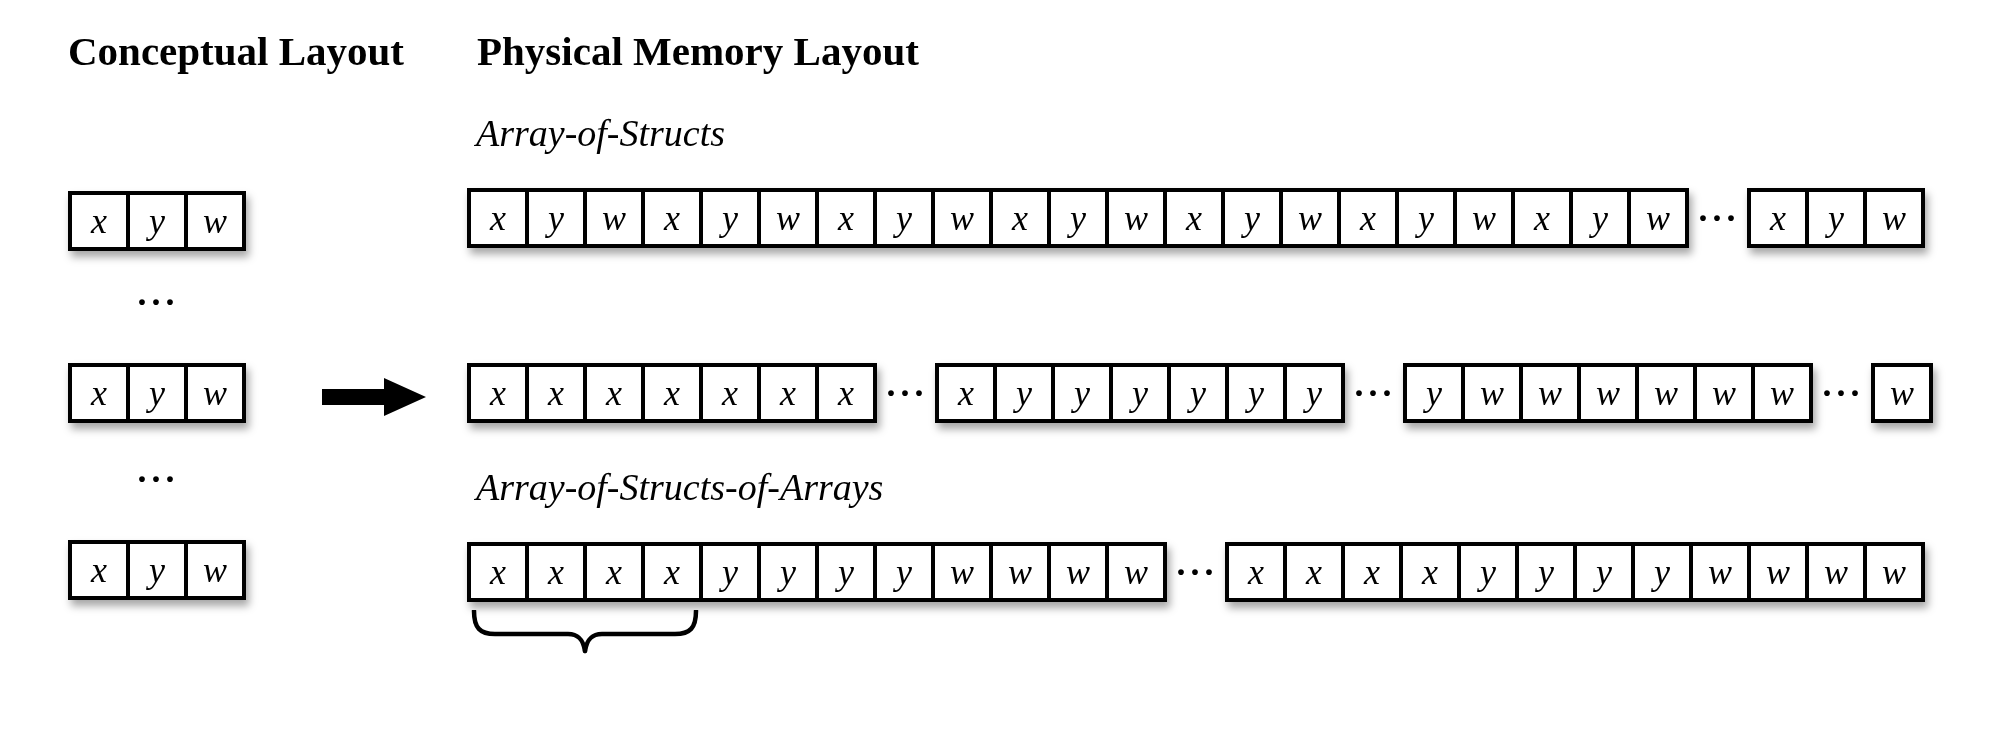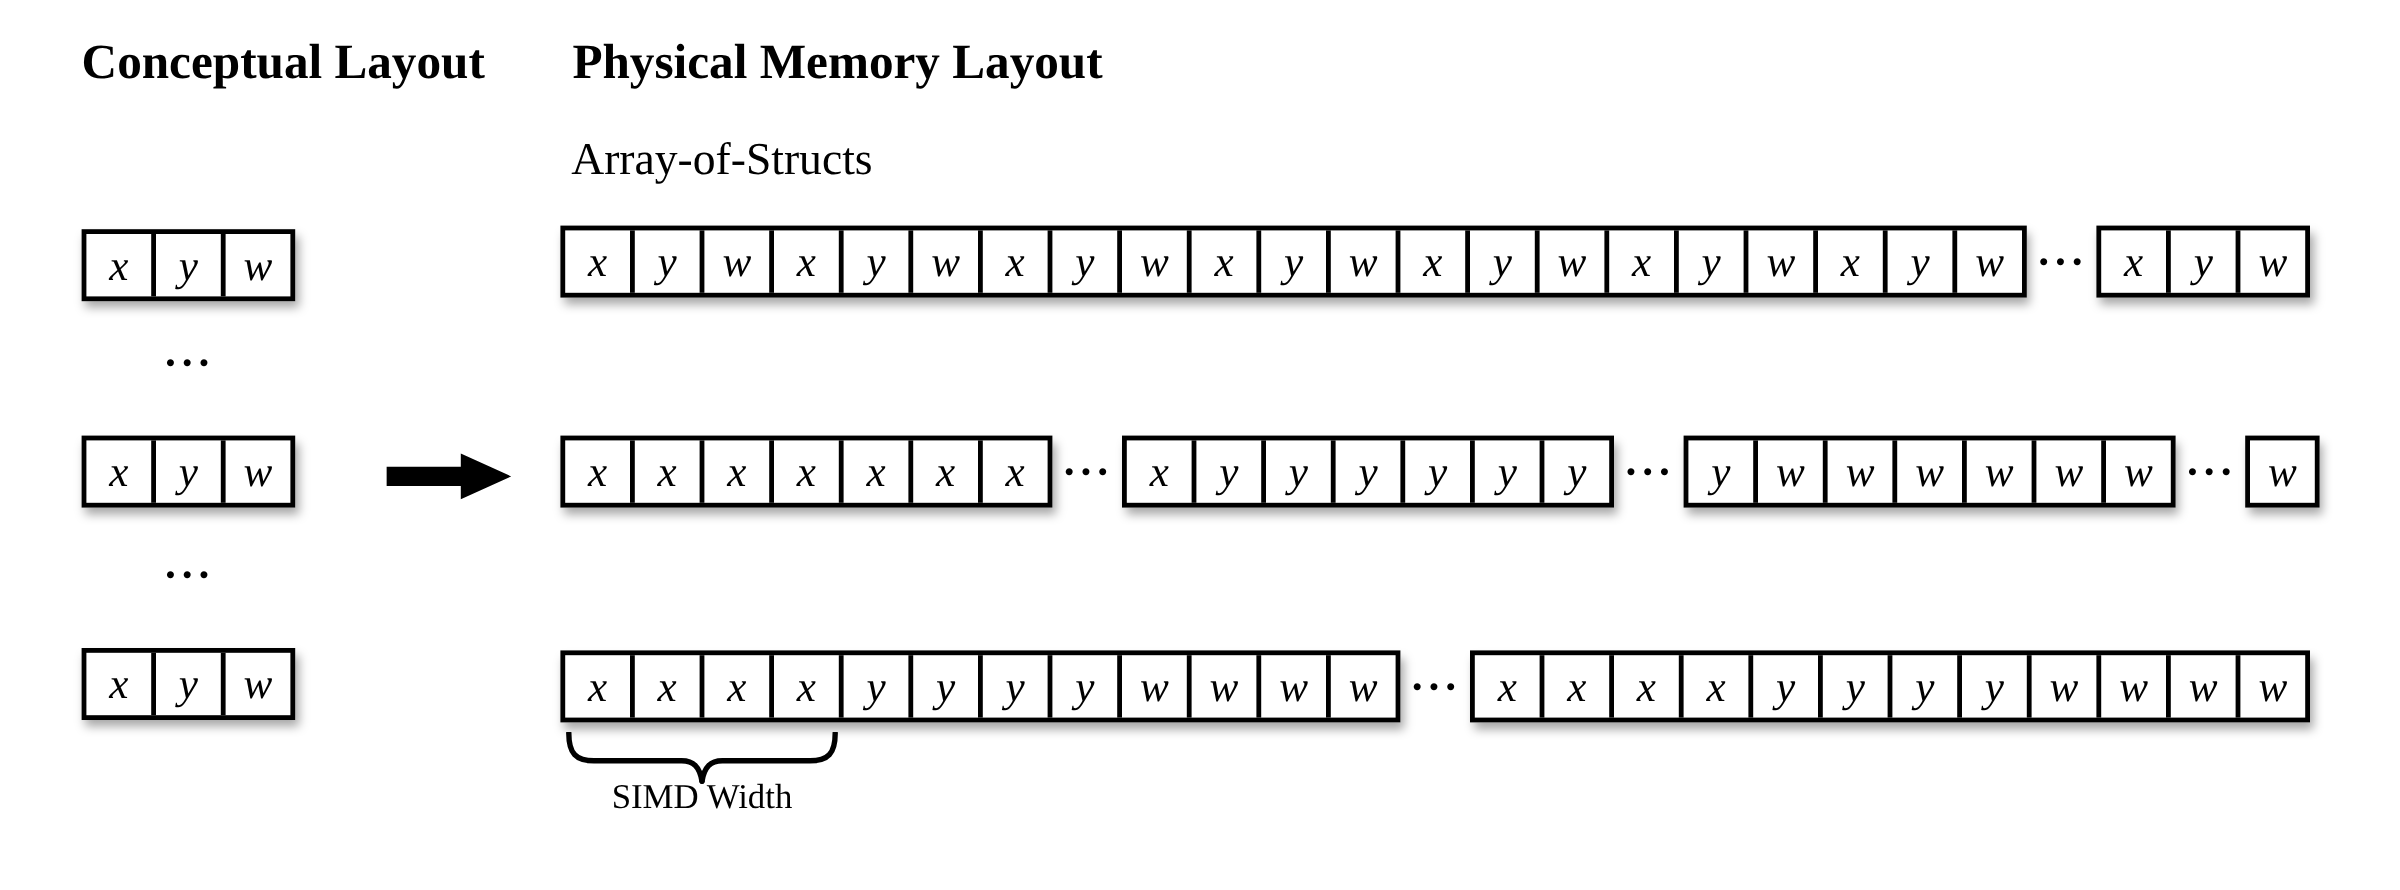--- a/index.html
+++ b/index.html
@@ -4,21 +4,21 @@
 <style>
   html,body{margin:0;padding:0;background:#ffffff;}
   #canvas{
     position:relative;width:2000px;height:742px;background:#ffffff;color:#000;
     font-family:"Liberation Serif","DejaVu Serif",serif;overflow:hidden;
   }
   .hdr{position:absolute;top:31px;font-weight:700;font-size:41px;line-height:1;white-space:nowrap;}
   #hdr-left{left:68px;}
   #hdr-right{left:477px;}
 
-  .sec-title{position:absolute;left:476px;font-size:38px;line-height:1;white-space:nowrap;}
+  .sec-title{position:absolute;left:476px;font-style:italic;font-size:38px;line-height:1;white-space:nowrap;}
   #title-0{top:114px;}
   #title-1{top:289px;}
   #title-2{top:468px;}
 
   .group{
     display:flex;background:#ffffff;border:4px solid #000;
     box-shadow:3px 6px 8px rgba(0,0,0,0.35);
   }
   .cell{
     width:54px;height:52px;display:flex;align-items:center;justify-content:center;
@@ -144,20 +144,21 @@
         <span class="cell">w</span>
         <span class="cell">w</span>
         <span class="cell">w</span>
       </div>
     <div class="dots">···</div>
     <div class="group">
         <span class="cell">w</span>
       </div>
   </div>
 
+  <div class="sec-title" id="title-2">Array-of-Structs-of-Arrays</div>
   <div class="memrow" id="row-2">
     <div class="group">
         <span class="cell">x</span>
         <span class="cell">x</span>
         <span class="cell">x</span>
         <span class="cell">x</span>
         <span class="cell">y</span>
         <span class="cell">y</span>
         <span class="cell">y</span>
         <span class="cell">y</span>
@@ -180,15 +181,14 @@
         <span class="cell">w</span>
         <span class="cell">w</span>
         <span class="cell">w</span>
       </div>
   </div>
 
   <svg id="brace" width="228" height="44" viewBox="0 0 228 44">
     <path d="M3,1 C3,18 9,24 24,24 L97,24 C107,24 112,29 114,41" fill="none" stroke="#000" stroke-width="4.5" stroke-linecap="round"></path>
     <path d="M225,1 C225,18 219,24 204,24 L131,24 C121,24 116,29 114,41" fill="none" stroke="#000" stroke-width="4.5" stroke-linecap="round"></path>
   </svg>
-  <div id="simd-label">SIMD Width</div>
 
 </div>
 
 </body></html>

